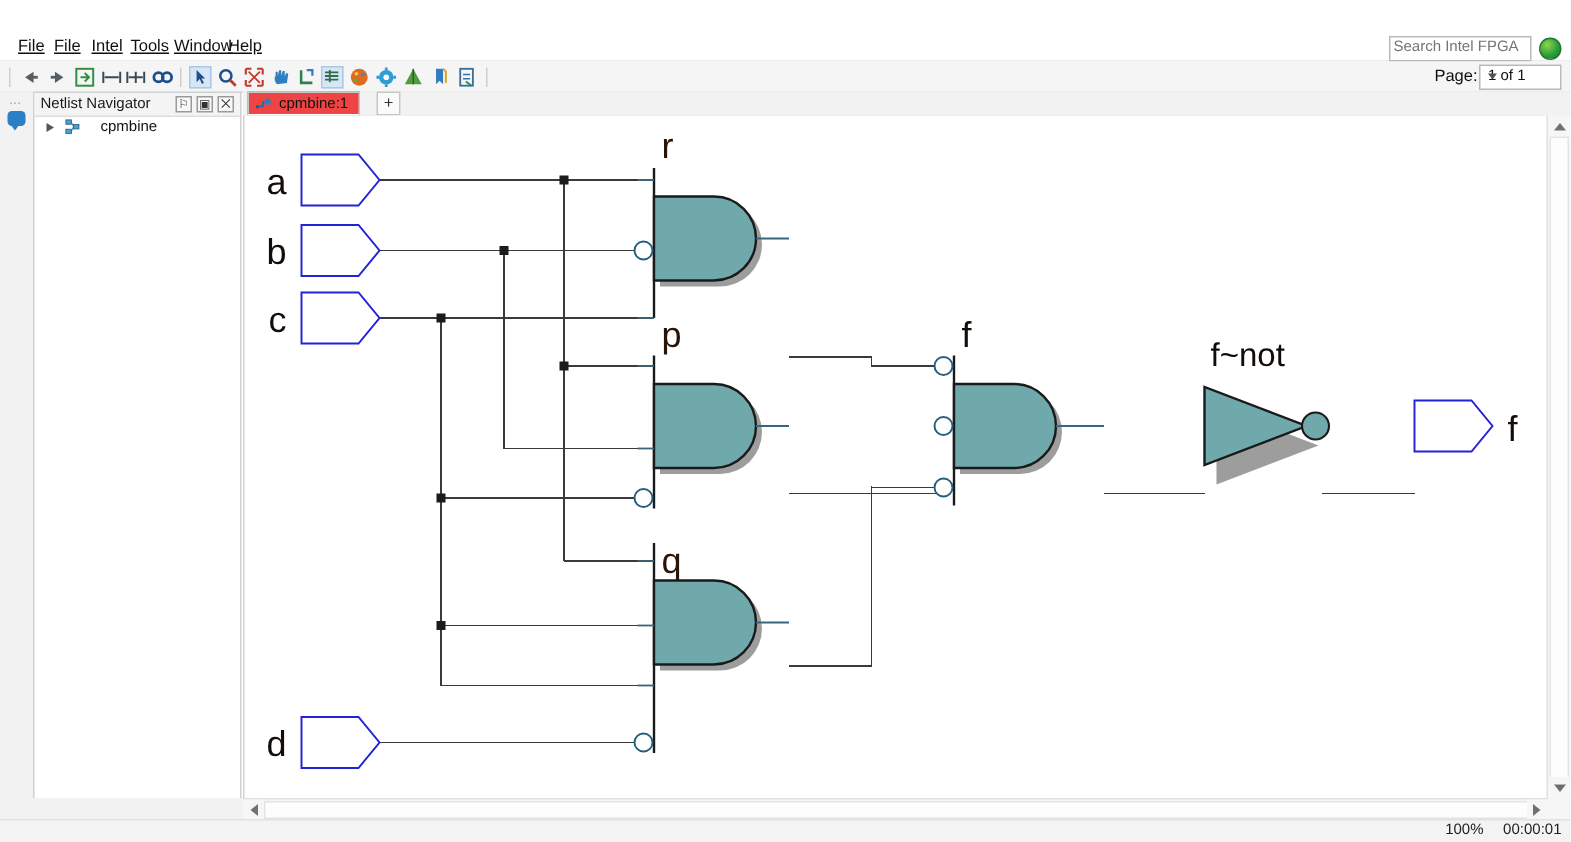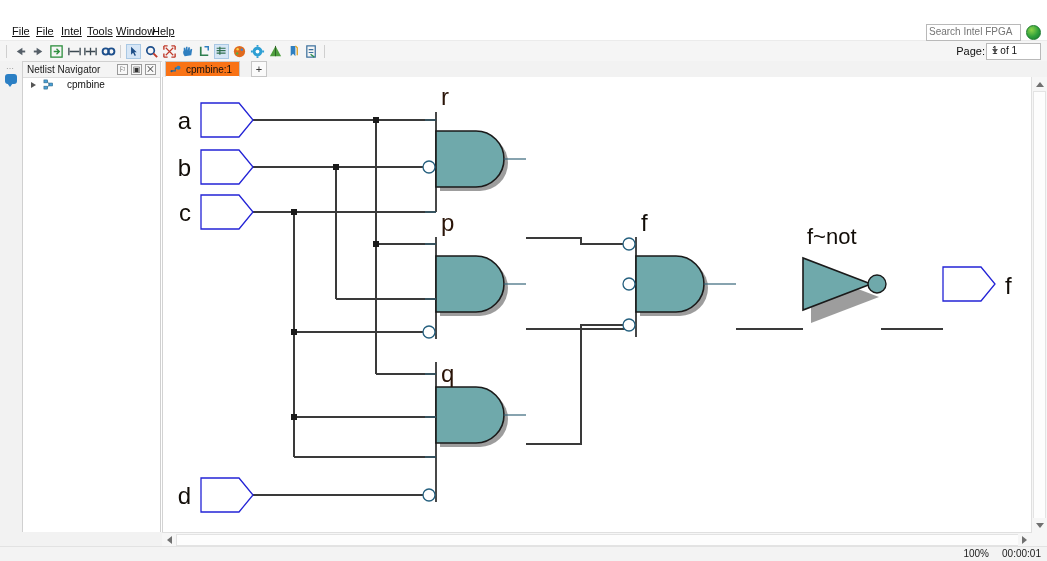--- a/index.html
+++ b/index.html
@@ -50,21 +50,21 @@
   .navhdr .t{position:absolute;left:4px;top:2px;font-size:10px;color:#1a1a1a;}
   .navhdr .b{position:absolute;top:2px;width:11px;height:11px;border:1px solid #9a9a9a;background:#f8f8f8;font-size:8px;line-height:10px;text-align:center;color:#333;box-sizing:border-box;cursor:default;}
   .navtree{position:absolute;left:0;top:16px;width:100%;}
   .tree-row{position:relative;height:14px;padding-left:8px;font-size:10px;color:#101010;cursor:default;}
   .tree-row .arrow{position:absolute;left:8px;top:4px;width:0;height:0;border-top:3.5px solid transparent;border-bottom:3.5px solid transparent;border-left:5px solid #555;}
   .tree-row .tico{position:absolute;left:20px;top:1px;width:11px;height:11px;}
   .tree-row .tlbl{position:absolute;left:44px;top:1px;}
 
   
   .tabstrip{position:absolute;left:162px;top:61px;width:885px;height:16px;background:#f2f2f2;border-bottom:1px solid #c6c6c6;}
-  .tab{position:absolute;left:3px;top:0px;height:16px;background:#f97316;border:1px solid #c6c6c6;border-bottom:1px solid #fff;box-sizing:border-box;padding:0 7px 0 20px;line-height:15px;font-size:10px;color:#101010;cursor:default;}
+  .tab{position:absolute;left:3px;top:0px;height:16px;background:#ef4444;border:1px solid #c6c6c6;border-bottom:1px solid #fff;box-sizing:border-box;padding:0 7px 0 20px;line-height:15px;font-size:10px;color:#101010;cursor:default;}
   .tab .tabico{position:absolute;left:4px;top:2px;width:12px;height:11px;}
   .tabplus{position:absolute;left:89px;top:0;width:16px;height:16px;border:1px solid #c6c6c6;background:#fafafa;box-sizing:border-box;text-align:center;line-height:14px;font-size:11px;color:#333;cursor:default;}
 
   
   .canvaswrap{position:absolute;left:162px;top:77px;width:885px;height:455px;background:#ffffff;border-left:1px solid #d3d3d3;overflow:hidden;}
   .canvas-svg{position:absolute;left:0;top:0;}
 
   
   .vscroll{position:absolute;right:0;top:77px;width:15px;height:455px;background:#f6f6f6;border-left:1px solid #e0e0e0;}
   .vscroll .arrow-up,.vscroll .arrow-dn{position:absolute;left:0;width:15px;height:14px;background:#f6f6f6;}

